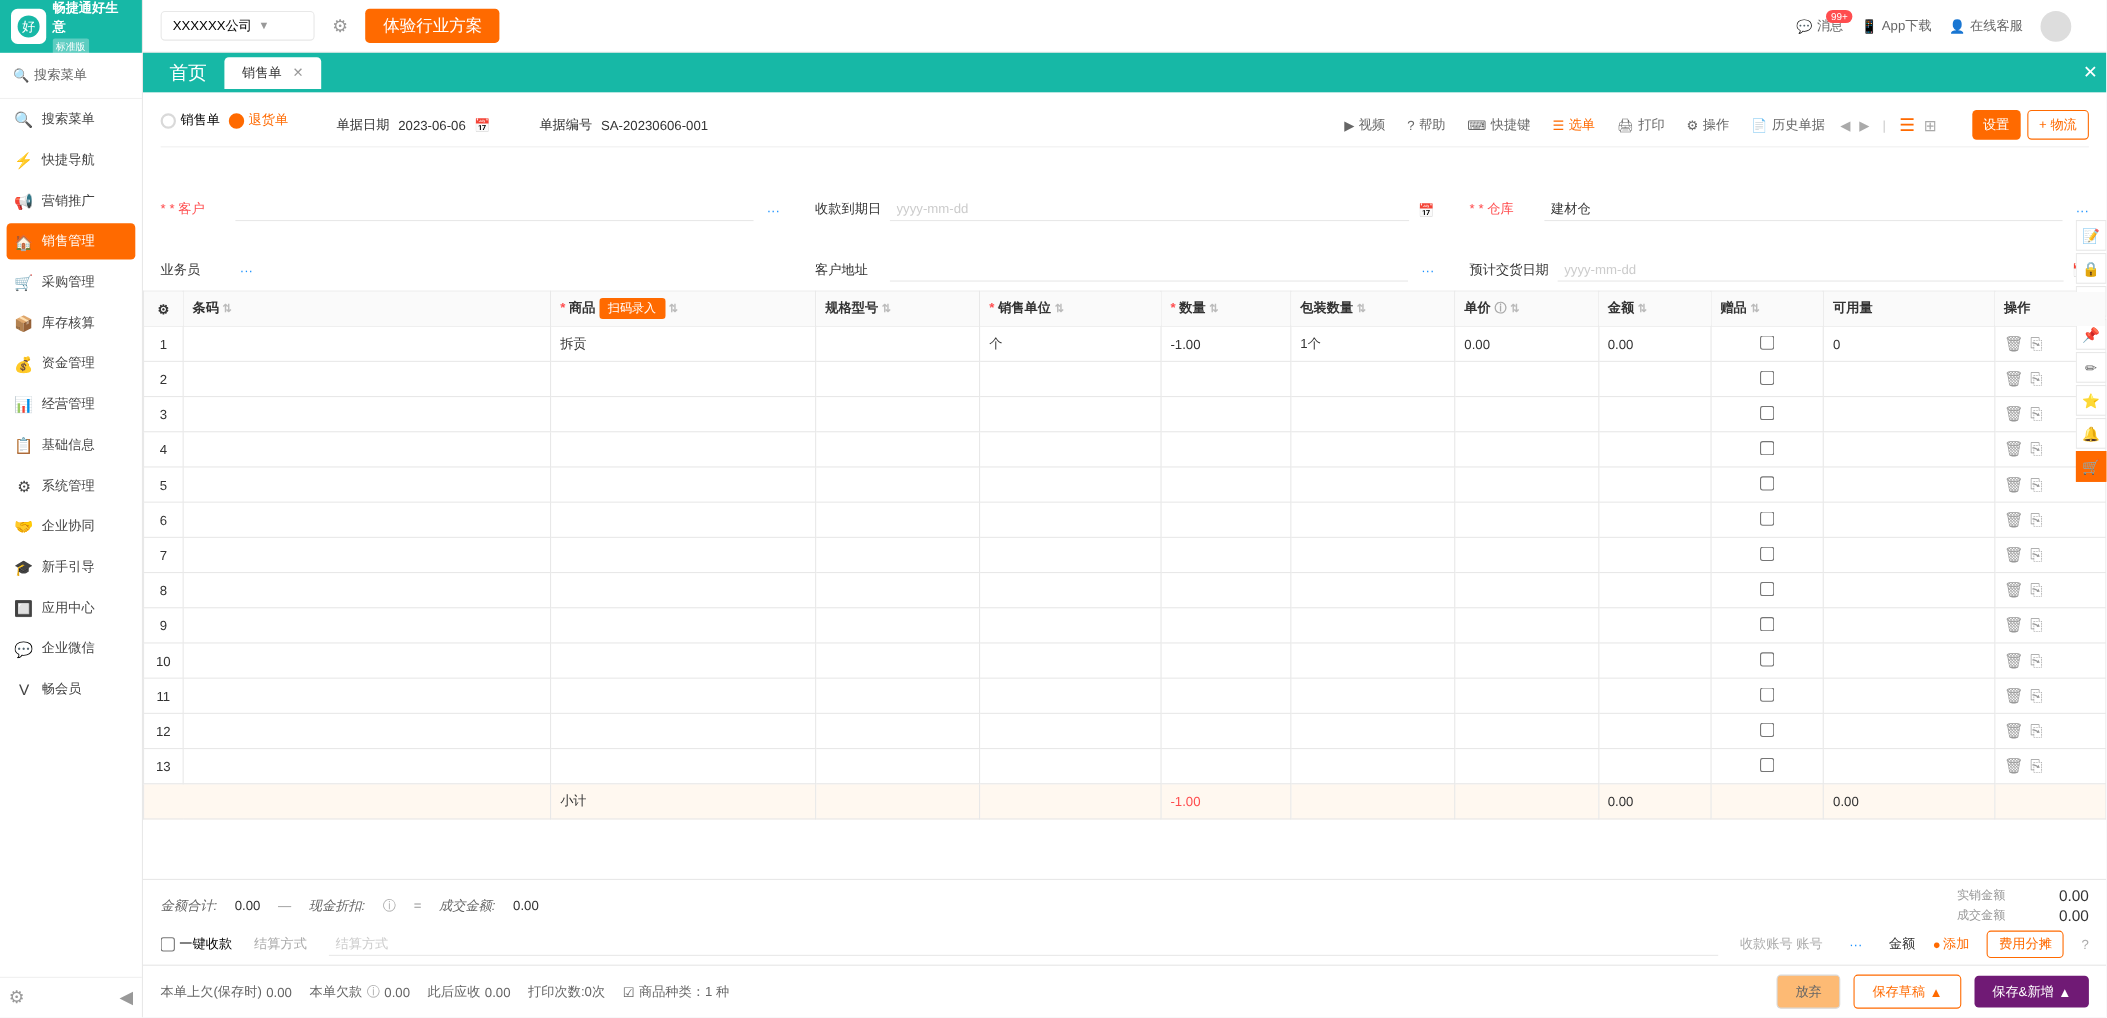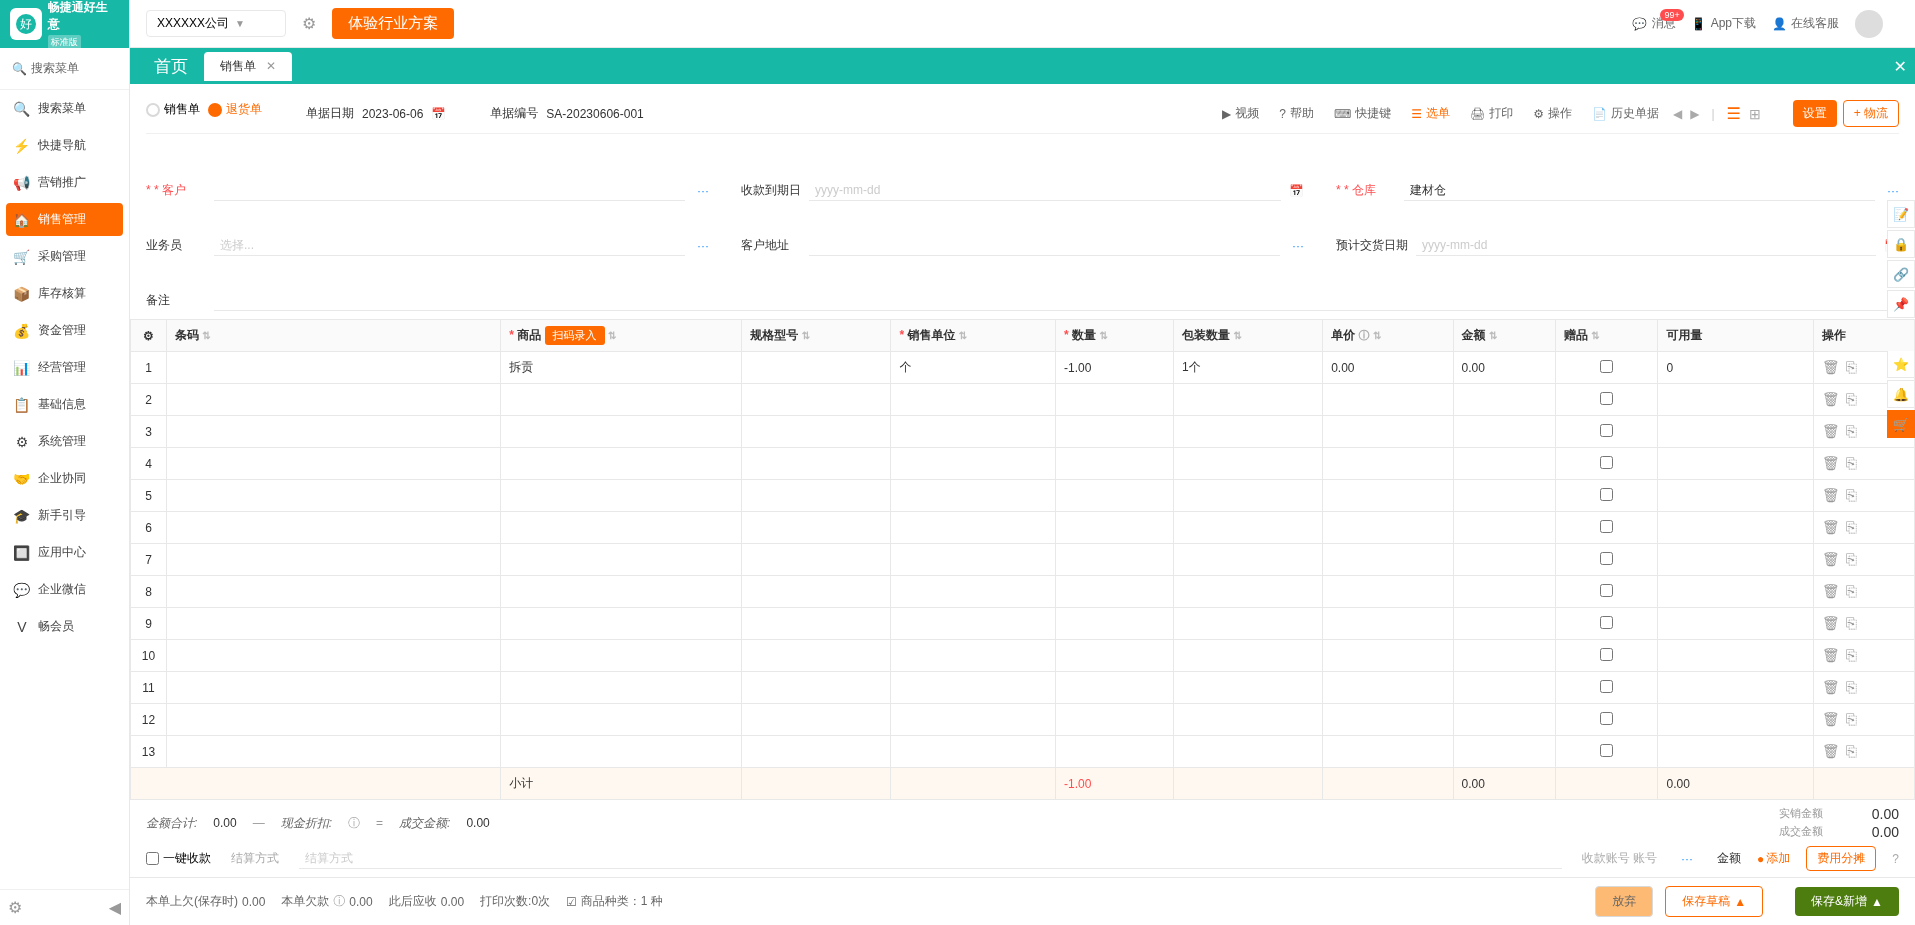--- a/index.html
+++ b/index.html
@@ -86,21 +86,21 @@
     .add-btn { color: #ff6a00; cursor: pointer; display: flex; align-items: center; gap: 2px; }
     .onetime-pay { display: flex; align-items: center; gap: 4px; }
     .onetime-checkbox { cursor: pointer; }
 
     
     .bottom-bar { background: #fff; border-top: 1px solid #e8e8e8; padding: 8px 16px; display: flex; align-items: center; gap: 16px; }
     .bottom-info { display: flex; align-items: center; gap: 4px; color: #666; }
     .bottom-actions { margin-left: auto; display: flex; align-items: center; gap: 12px; }
     .discard-btn { background: #fdba74; border: 1px solid #d9d9d9; color: #666; border-radius: 4px; padding: 6px 16px; cursor: pointer; }
     .save-draft-btn { background: #fff; border: 1px solid #ff6a00; color: #ff6a00; border-radius: 4px; padding: 6px 16px; cursor: pointer; display: flex; align-items: center; gap: 4px; }
-    .save-new-btn { background: #4d7c0f; color: #fff; border: none; border-radius: 4px; padding: 6px 16px; cursor: pointer; display: flex; align-items: center; gap: 4px; margin-left: 20px; }
+    .save-new-btn { background: #701a75; color: #fff; border: none; border-radius: 4px; padding: 6px 16px; cursor: pointer; display: flex; align-items: center; gap: 4px; }
     .print-info { color: #666; display: flex; align-items: center; gap: 8px; }
     .product-info { display: flex; align-items: center; gap: 4px; color: #666; }
 
     
     .right-panel { position: fixed; right: 0; top: 200px; display: flex; flex-direction: column; gap: 2px; }
     .right-panel-btn { width: 28px; height: 28px; background: #fff; border: 1px solid #e8e8e8; display: flex; align-items: center; justify-content: center; cursor: pointer; color: #666; font-size: 13px; }
     .right-panel-btn.orange { background: #ff6a00; color: #fff; border-color: #ff6a00; }
 
     
     .content-area { flex: 1; display: flex; flex-direction: column; overflow: hidden; }
@@ -319,38 +319,33 @@
           <span class="cal-icon">📅</span>
         </div>
         <div class="form-cell">
           <span class="form-cell-label"><span style="color:#ff4d4f;">*</span> <span style="color:#ff4d4f;">* 仓库</span></span>
           <input class="field-input" value="建材仓" style="">
           <span class="form-dots">···</span>
         </div>
 
         <div class="form-cell">
           <span class="form-cell-label">业务员</span>
-          <input class="field-input" placeholder="选择..." style="">
           <span class="form-dots">···</span>
         </div>
         <div class="form-cell">
           <span class="form-cell-label">客户地址</span>
           <input class="field-input" style="">
           <span class="form-dots">···</span>
         </div>
         <div class="form-cell">
           <span class="form-cell-label">预计交货日期</span>
           <input class="field-input" placeholder="yyyy-mm-dd" style="">
           <span class="cal-icon">📅</span>
         </div>
 
-        <div class="form-cell" style="grid-column:1/-1;">
-          <span class="form-cell-label">备注</span>
-          <input class="field-input" style="width: 400px;">
-        </div>
       </div>
     </div>
 
     <div class="table-wrapper">
       <table class="data-table">
         <thead>
           <tr>
             <th style="width:36px;text-align:center;">⚙</th>
             <th>条码 <span class="sort-icon">⇅</span></th>
             <th>

